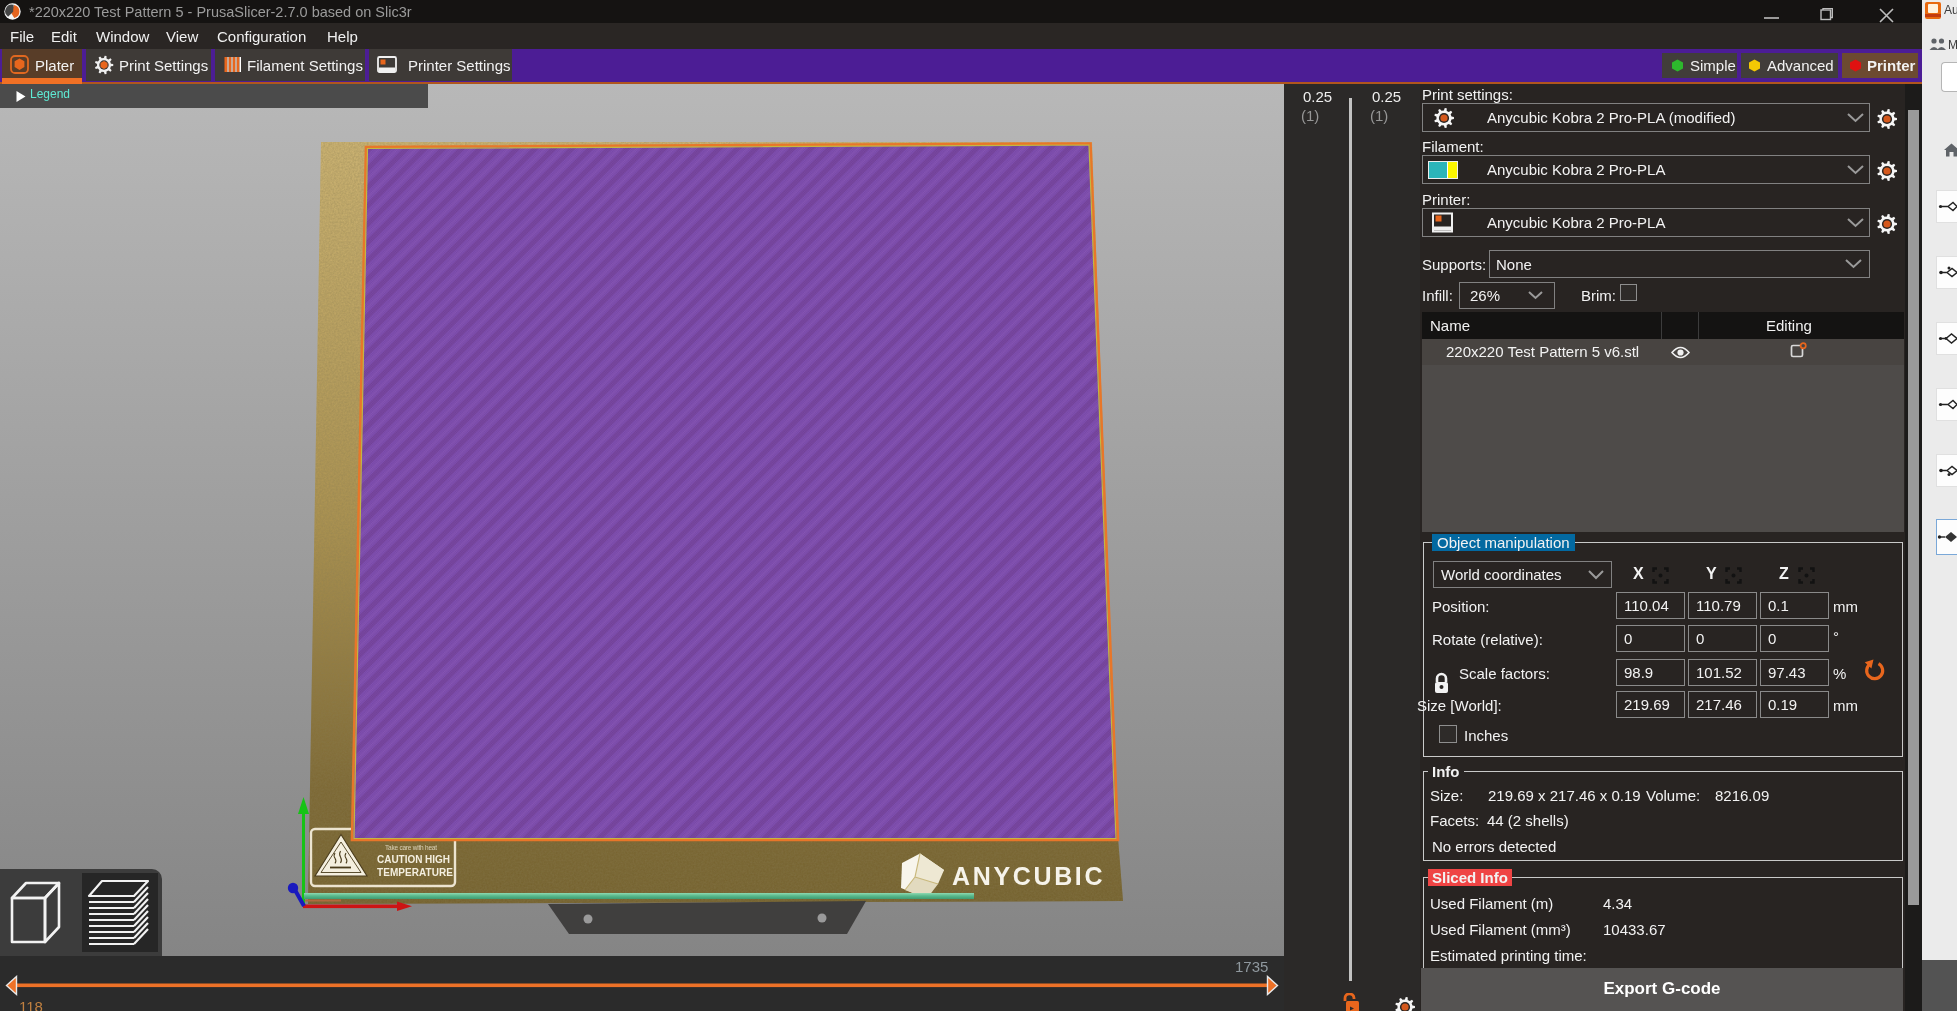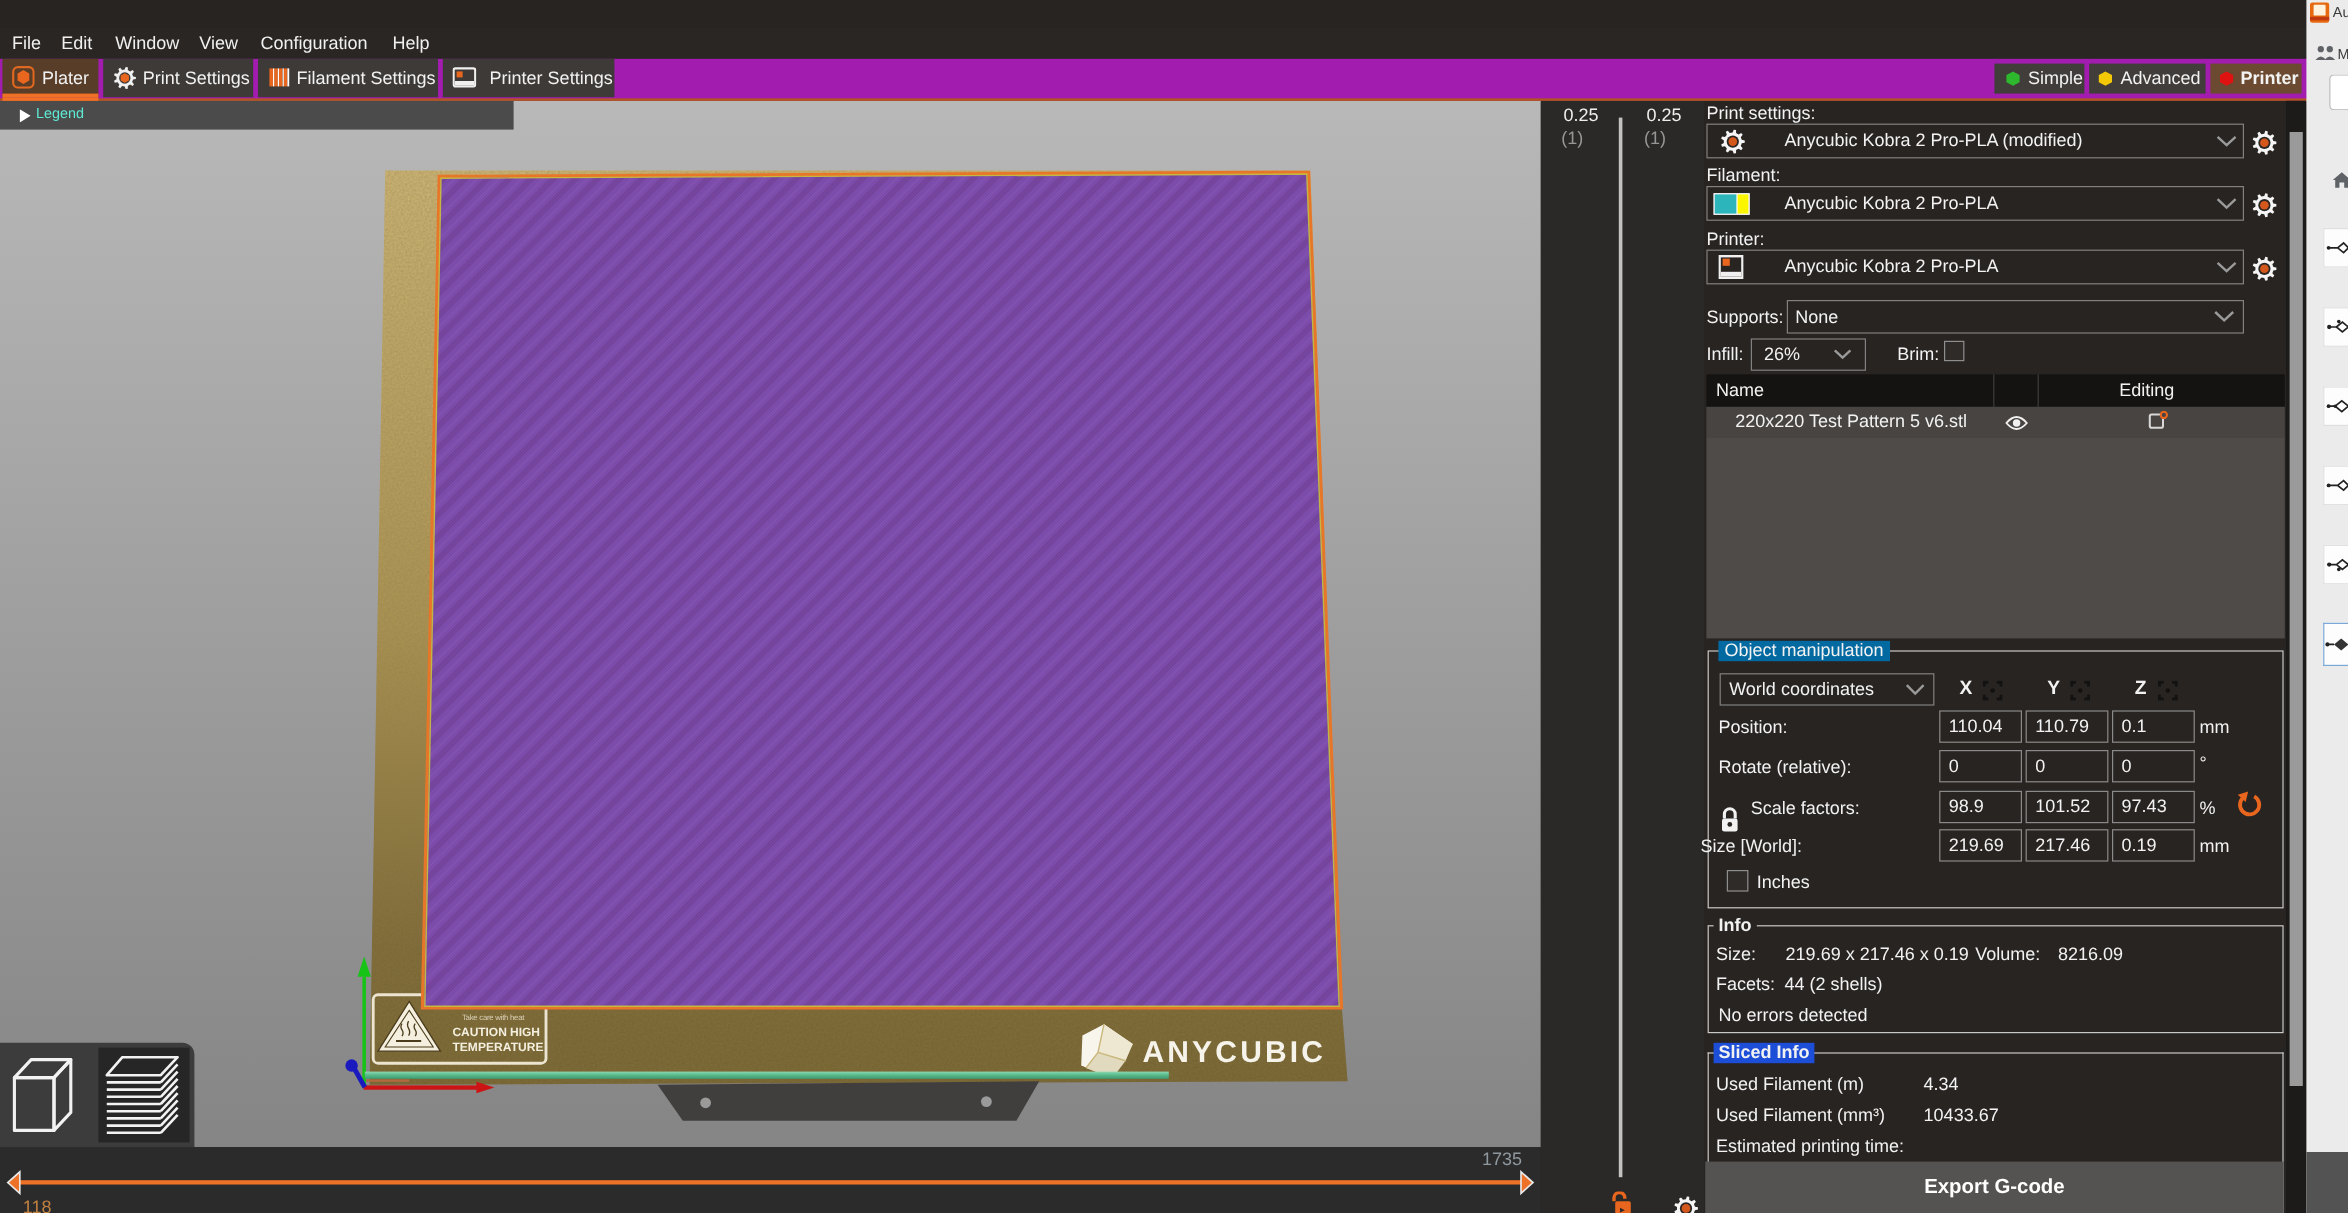--- a/index.html
+++ b/index.html
@@ -16,31 +16,45 @@
 <defs>
 <path id="gearp" d="M7.46,-1.44 L9.95,-1.00 L9.95,1.00 L7.46,1.44 L6.64,3.70 L8.26,5.63 L6.98,7.16 L4.79,5.90 L2.71,7.10 L2.71,9.63 L0.74,9.97 L-0.12,7.60 L-2.49,7.18 L-4.11,9.12 L-5.84,8.12 L-4.97,5.75 L-6.52,3.90 L-9.01,4.34 L-9.69,2.46 L-7.50,1.20 L-7.50,-1.20 L-9.69,-2.46 L-9.01,-4.34 L-6.52,-3.90 L-4.97,-5.75 L-5.84,-8.12 L-4.11,-9.12 L-2.49,-7.18 L-0.12,-7.60 L0.74,-9.97 L2.71,-9.63 L2.71,-7.10 L4.79,-5.90 L6.98,-7.16 L8.26,-5.63 L6.64,-3.70 Z"></path>
 <g id="gear">
 <use href="#gearp" fill="#f5f5f5"></use>
 <circle r="5.1" fill="#2a2624"></circle>
 <circle r="3.6" fill="#d4581c"></circle>
 </g>
 </defs>
 </svg>
 
+<div class="abs" style="left:0;top:0;width:1957px;height:23px;background:#151312">
+  <svg class="abs" style="left:4px;top:3px" width="17" height="17" viewBox="0 0 17 17">
+    <circle cx="8.5" cy="8.5" r="8.2" fill="#f5f5f5"></circle>
+    <path d="M10.3,2 A6.7,6.7 0 0 1 10.3,15 L6.3,8.5 Z" fill="#e5641e"></path>
+    <path d="M6.7,1.9 A6.7,6.7 0 0 0 6.7,15.1 L9.2,8.5 Z" fill="#454545" transform="rotate(25 8.5 8.5)"></path>
+  </svg>
+  <div class="abs" style="left:29px;top:4px;font-size:14.5px;color:#9b9b9b">*220x220 Test Pattern 5 - PrusaSlicer-2.7.0 based on Slic3r</div>
+  <svg class="abs" style="left:1764px;top:8px" width="140" height="16" viewBox="0 0 140 16">
+    <line x1="0" y1="10" x2="15" y2="10" stroke="#bdbdbd" stroke-width="1.6"></line>
+    <rect x="57" y="2" width="9.5" height="9.5" fill="none" stroke="#bdbdbd" stroke-width="1.4"></rect>
+    <path d="M59,2 v-1.8 h9.3 v9.3 h-1.6" fill="none" stroke="#bdbdbd" stroke-width="1.4"></path>
+    <path d="M116,1 L129,14 M129,1 L116,14" stroke="#bdbdbd" stroke-width="1.6"></path>
+  </svg>
+</div>
 
 <div class="abs" style="left:0;top:23px;width:1957px;height:26px;background:#2a2624;color:#f0f0f0;font-size:15px">
   <span class="abs" style="left:10px;top:5px">File</span>
   <span class="abs" style="left:51px;top:5px">Edit</span>
   <span class="abs" style="left:96px;top:5px">Window</span>
   <span class="abs" style="left:166px;top:5px">View</span>
   <span class="abs" style="left:217px;top:5px">Configuration</span>
   <span class="abs" style="left:327px;top:5px">Help</span>
 </div>
 
-<div class="abs" style="left:0;top:49px;width:1957px;height:35px;background:#a21caf">
+<div class="abs" style="left:0;top:49px;width:1957px;height:35px;background:#4c1d95">
   <div class="abs" style="left:0;top:35px;width:1957px;height:0px;border-top:1px solid #a8531f"></div>
 
   <div class="abs" style="left:2px;top:0px;width:80px;height:32px;background:#583d28;border-bottom:3px solid #f07025"></div>
   <svg class="abs" style="left:10px;top:6px" width="19" height="19" viewBox="0 0 19 19">
     <rect x="1" y="1" width="17" height="17" rx="4" fill="none" stroke="#e06820" stroke-width="1.8"></rect>
     <path d="M9.5,3.4 L14.4,6.3 V12 L9.5,14.9 L4.6,12 V6.3 Z" fill="#e8661d"></path>
   </svg>
   <div class="abs wt" style="left:35px;top:8px;font-size:15px">Plater</div>
 
   <div class="abs" style="left:86px;top:0px;width:125px;height:32px;background:#3e3a37"></div>
@@ -345,21 +359,21 @@
 <div class="abs" style="left:1428px;top:763px;font-size:15px;font-weight:bold;color:#f2f2f2;background:#282422;padding:0 4px">Info</div>
 <div class="abs lbl" style="left:1430px;top:787px">Size:</div>
 <div class="abs lbl" style="left:1488px;top:787px">219.69 x 217.46 x 0.19</div>
 <div class="abs lbl" style="left:1646px;top:787px">Volume:</div>
 <div class="abs lbl" style="left:1715px;top:787px">8216.09</div>
 <div class="abs lbl" style="left:1430px;top:812px">Facets:</div>
 <div class="abs lbl" style="left:1487px;top:812px">44 (2 shells)</div>
 <div class="abs lbl" style="left:1432px;top:838px">No errors detected</div>
 
 <div class="abs" style="left:1423px;top:877px;width:480px;height:134px;border:1px solid #c9c9c9;border-bottom:none"></div>
-<div class="abs" style="left:1428px;top:869px;font-size:15px;font-weight:bold;color:#f2f2f2;background:#1d4ed8;padding:0 4px">Sliced Info</div>
+<div class="abs" style="left:1428px;top:869px;font-size:15px;font-weight:bold;color:#f2f2f2;background:#ef4444;padding:0 4px">Sliced Info</div>
 <div class="abs lbl" style="left:1430px;top:895px">Used Filament (m)</div>
 <div class="abs lbl" style="left:1603px;top:895px">4.34</div>
 <div class="abs lbl" style="left:1430px;top:921px">Used Filament (mm³)</div>
 <div class="abs lbl" style="left:1603px;top:921px">10433.67</div>
 <div class="abs lbl" style="left:1430px;top:947px">Estimated printing time:</div>
 
 <div class="abs" style="left:1421px;top:968px;width:482px;height:43px;background:#555352"></div>
 <div class="abs" style="left:1421px;top:968px;width:482px;height:43px;text-align:center;font-size:17px;font-weight:bold;color:#fff;line-height:42px">Export G-code</div>
 
 <svg class="abs" style="left:1340px;top:993px" width="20" height="18" viewBox="0 0 20 18">

